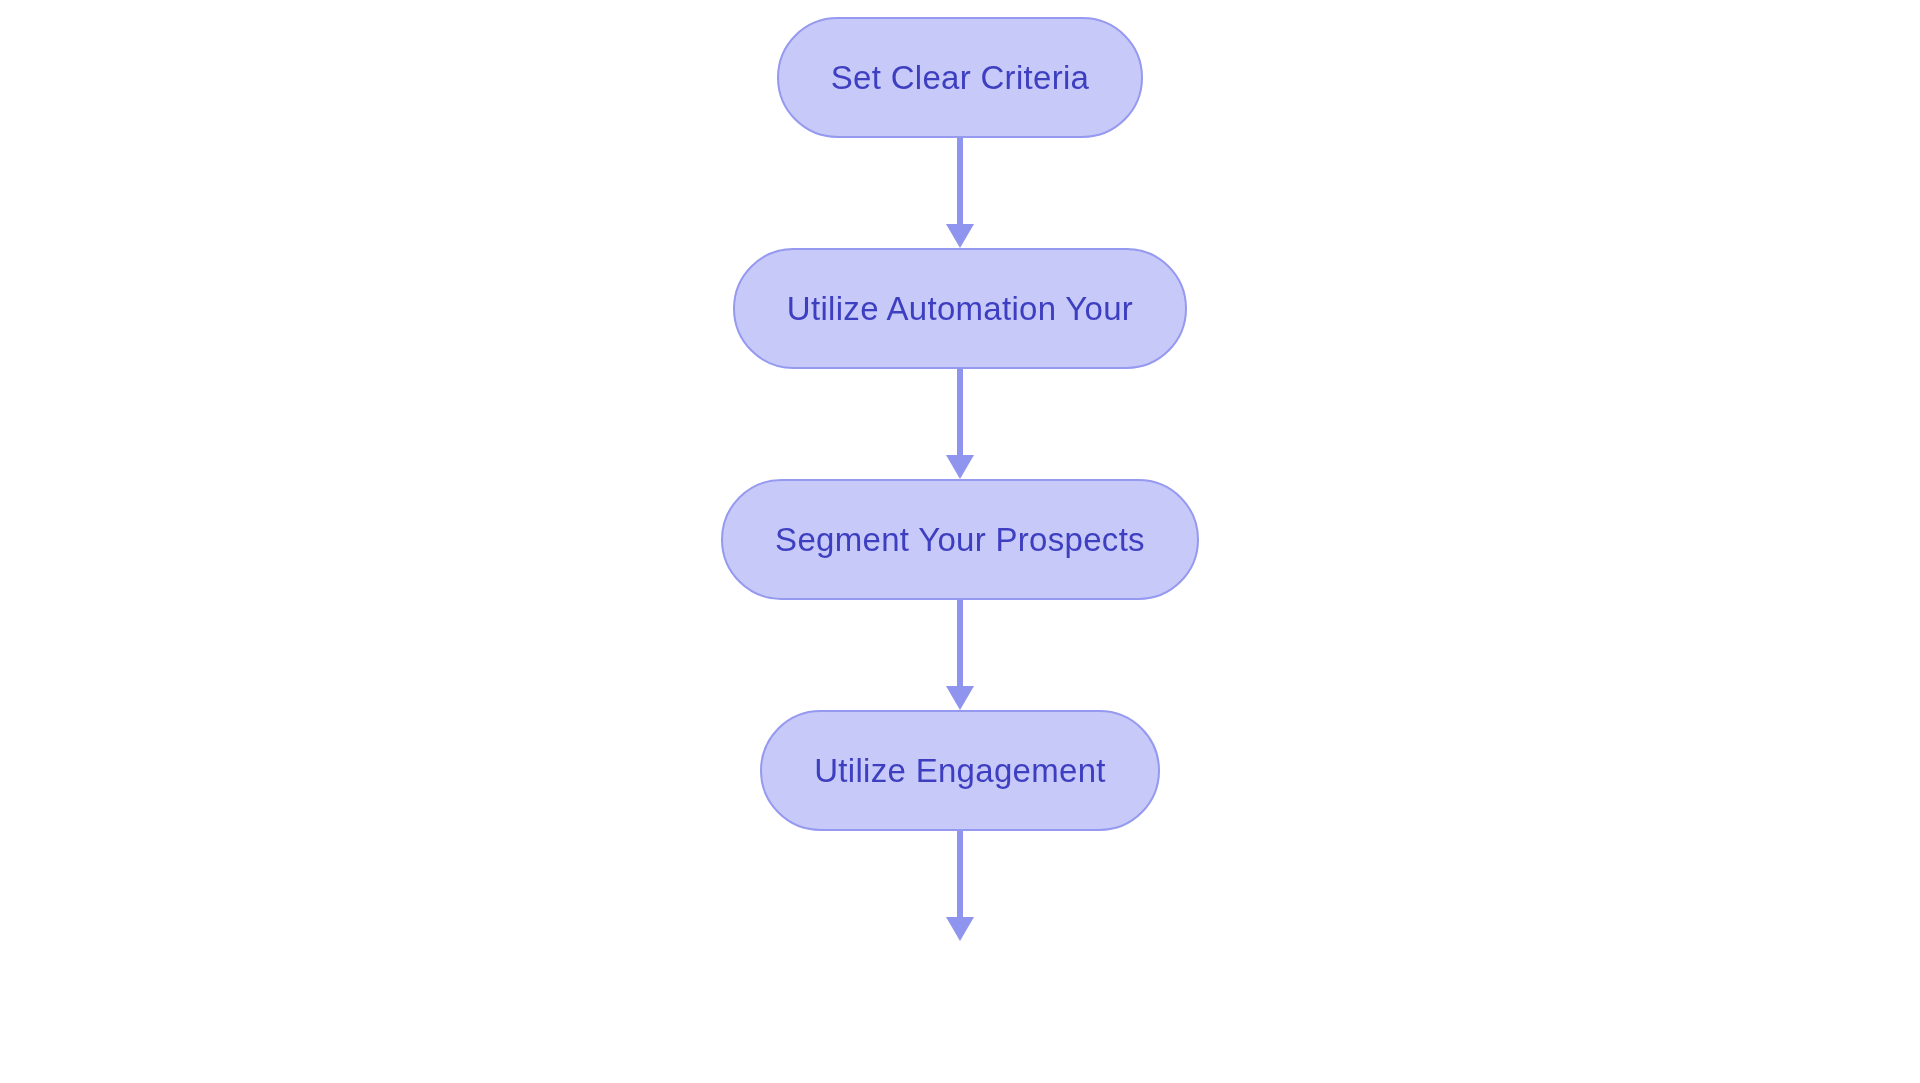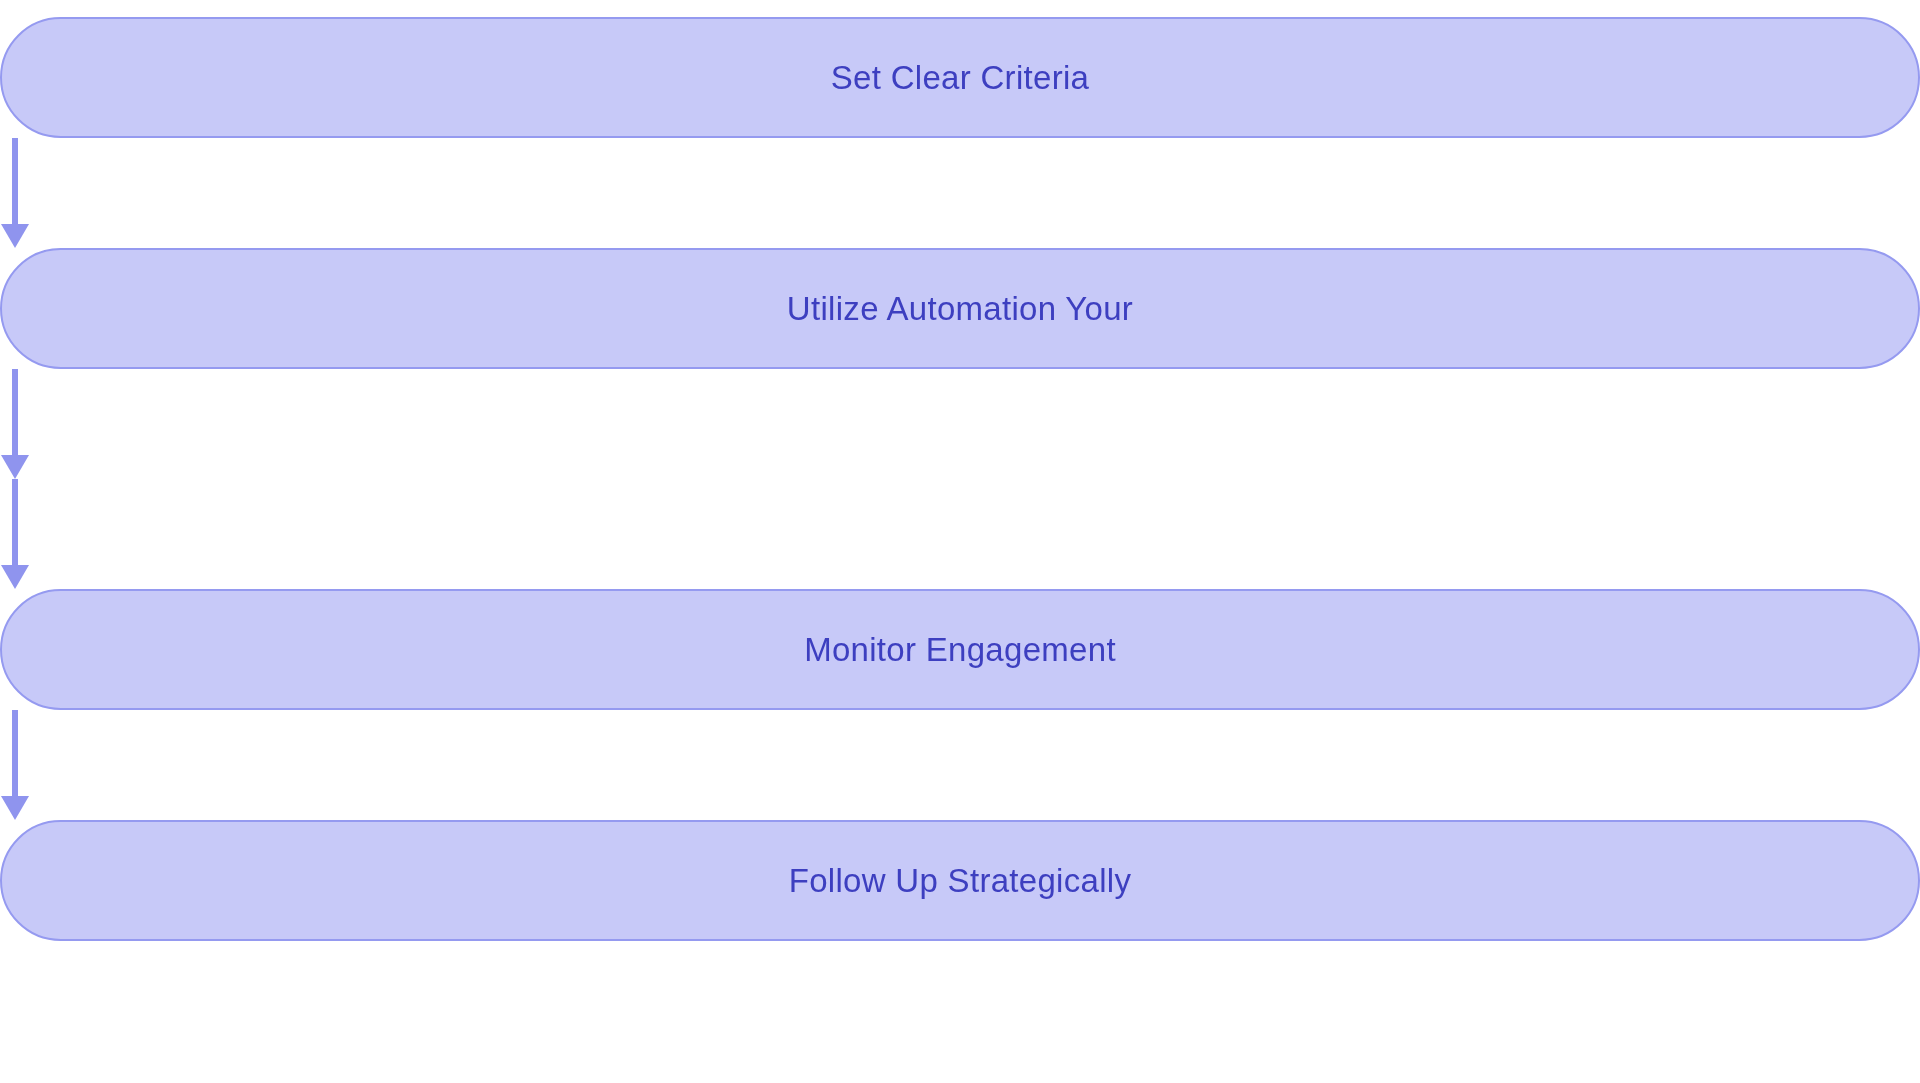--- a/index.html
+++ b/index.html
@@ -15,20 +15,21 @@
     height: 1083px;
     background: var(--canvas-bg);
     overflow: hidden;
     font-family: "Liberation Sans", "DejaVu Sans", sans-serif;
   }
   .canvas {
     width: 1920px;
     height: 1083px;
     display: flex;
     flex-direction: column;
+    align-items: center;
     padding-top: 17px;
   }
   .node {
     height: 121px;
     min-width: 320px;
     padding: 0 52px;
     border: 2px solid var(--node-border);
     border-radius: 62px;
     background: var(--node-fill);
     display: flex;
@@ -79,32 +80,32 @@
 
   <div class="node">
     <span class="node-label">Utilize Automation Your</span>
   </div>
 
   <div class="connector">
     <div class="line"></div>
     <div class="arrowhead"></div>
   </div>
 
-
-  <div class="connector">
-    <div class="line"></div>
-    <div class="arrowhead"></div>
-  </div>
-
   <div class="node">
-    <span class="node-label">Monitor Engagement</span>
+    <span class="node-label">Segment Your Prospects</span>
   </div>
 
   <div class="connector">
     <div class="line"></div>
     <div class="arrowhead"></div>
   </div>
 
   <div class="node">
-    <span class="node-label">Follow Up Strategically</span>
+    <span class="node-label">Utilize Engagement</span>
   </div>
+
+  <div class="connector">
+    <div class="line"></div>
+    <div class="arrowhead"></div>
+  </div>
+
 
 </div>
 
 </body></html>

